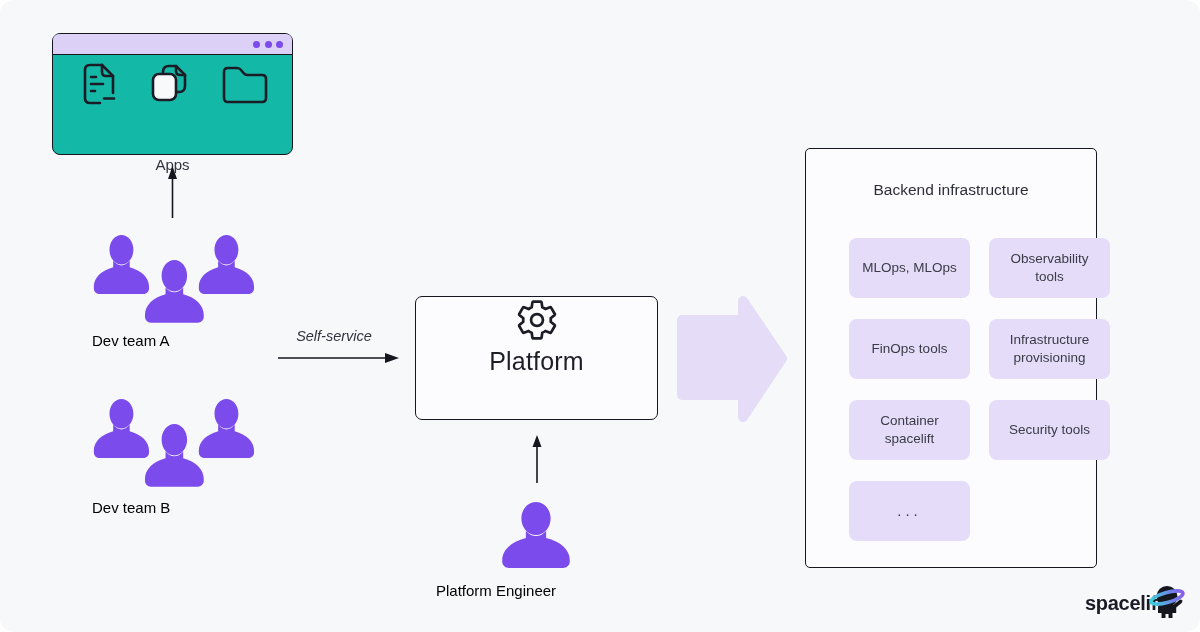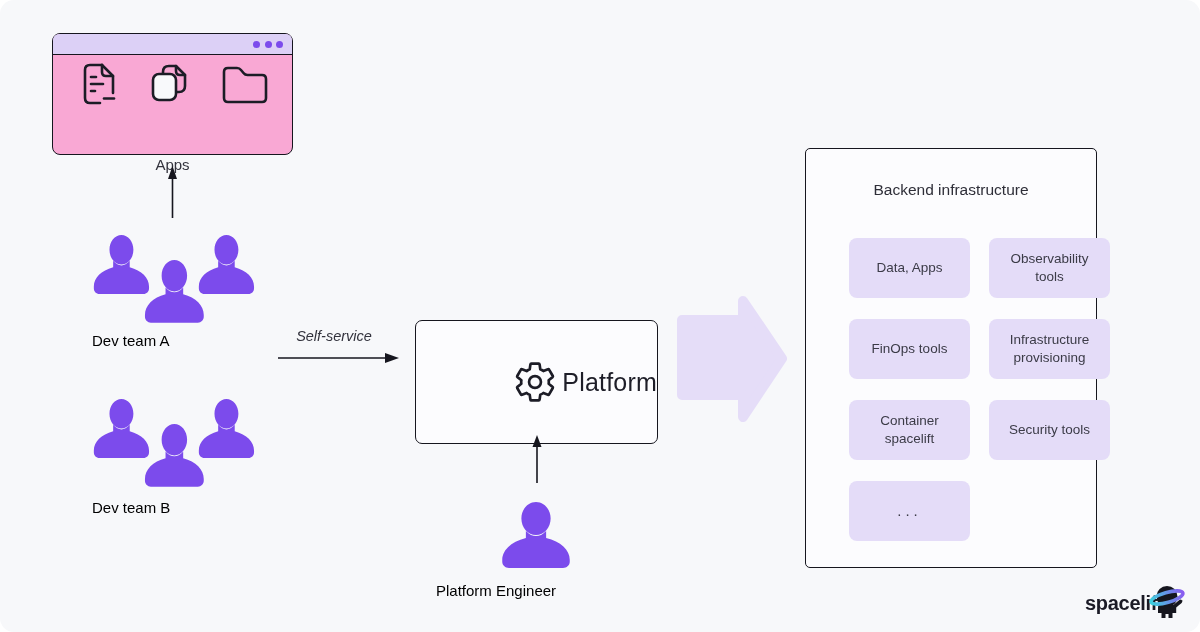--- a/index.html
+++ b/index.html
@@ -4,38 +4,38 @@
 <style>
   html,body{margin:0;padding:0;background:#ffffff;}
   body{font-family:"Liberation Sans", sans-serif;}
   .canvas{
     position:relative;width:1200px;height:632px;background:#F7F8FA;
     border-radius:14px;overflow:hidden;color:#33333D;
   }
   .abs{position:absolute;}
   
   .apps-window{
-    left:52px;top:33px;width:241px;height:122px;background:#f9a8d4;
+    left:52px;top:33px;width:241px;height:122px;background:#14b8a6;
     border:1.5px solid #16161E;border-radius:8px;box-sizing:border-box;
   }
   .apps-titlebar{
     position:absolute;left:0;top:0;right:0;height:20px;background:#DCD0F6;
     border-bottom:1.5px solid #16161E;border-radius:6px 6px 0 0;
   }
   .apps-dots{position:absolute;right:9px;top:0;height:20px;display:flex;align-items:center;gap:4.5px;}
   .apps-dots .dot{width:7px;height:7px;border-radius:50%;background:#7C4BEC;}
   .apps-icons{position:absolute;left:0;top:26px;right:0;display:flex;justify-content:center;align-items:center;gap:26px;}
   .apps-label{position:absolute;left:0;top:122px;right:0;text-align:center;font-size:15px;color:#33333D;}
   
   .cap{font-size:15px;color:#000000;text-align:left;}
   
   .platform-box{
     left:415px;top:296px;width:243px;height:124px;background:#FCFCFE;
     border:1.5px solid #16161E;border-radius:7px;box-sizing:border-box;
-    display:flex;flex-direction:row;align-items:center;justify-content:flex-end;gap:4px;margin-top:24px;
+    display:flex;flex-direction:column;align-items:center;justify-content:flex-start;gap:4px;
   }
   .platform-label{font-size:25px;color:#1E1E28;letter-spacing:.2px;}
   
   .backend-box{
     left:805px;top:148px;width:292px;height:420px;background:#FCFCFE;
     border:1.5px solid #16161E;border-radius:5px;box-sizing:border-box;
   }
   .backend-title{position:absolute;left:0;top:32px;right:0;text-align:center;font-size:15.5px;color:#2E2E38;}
   .backend-grid{
     position:absolute;left:43px;top:89px;
@@ -152,21 +152,21 @@
   </svg>
   <div class="abs cap" style="left:436px;top:582px;width:200px;">Platform Engineer</div>
 
   <svg class="abs" style="left:671px;top:290px;" width="124" height="138" viewBox="0 0 124 138">
     <path d="M11,30 L72,30 L72,11 L111,68.5 L72,127 L72,105 L11,105 Z" fill="#E5DDF8" stroke="#E5DDF8" stroke-width="10" stroke-linejoin="round"></path>
   </svg>
 
   <div class="abs backend-box">
     <div class="backend-title">Backend infrastructure</div>
     <div class="backend-grid">
-      <div class="grid-cell">Data, Apps</div>
+      <div class="grid-cell">MLOps, MLOps</div>
       <div class="grid-cell">Observability tools</div>
       <div class="grid-cell">FinOps tools</div>
       <div class="grid-cell">Infrastructure provisioning</div>
       <div class="grid-cell">Container spacelift</div>
       <div class="grid-cell">Security tools</div>
       <div class="grid-cell dots">...</div>
     </div>
   </div>
 
   <div class="abs logo-text">spacelift</div>

